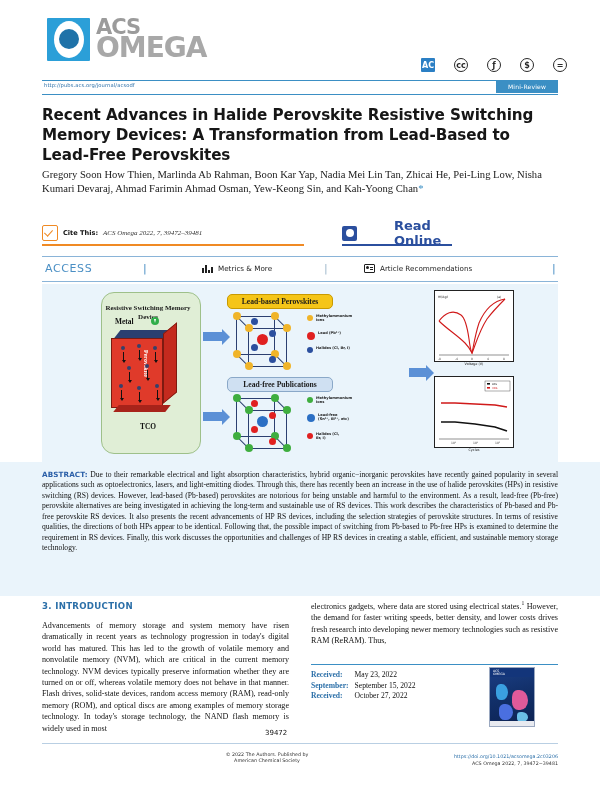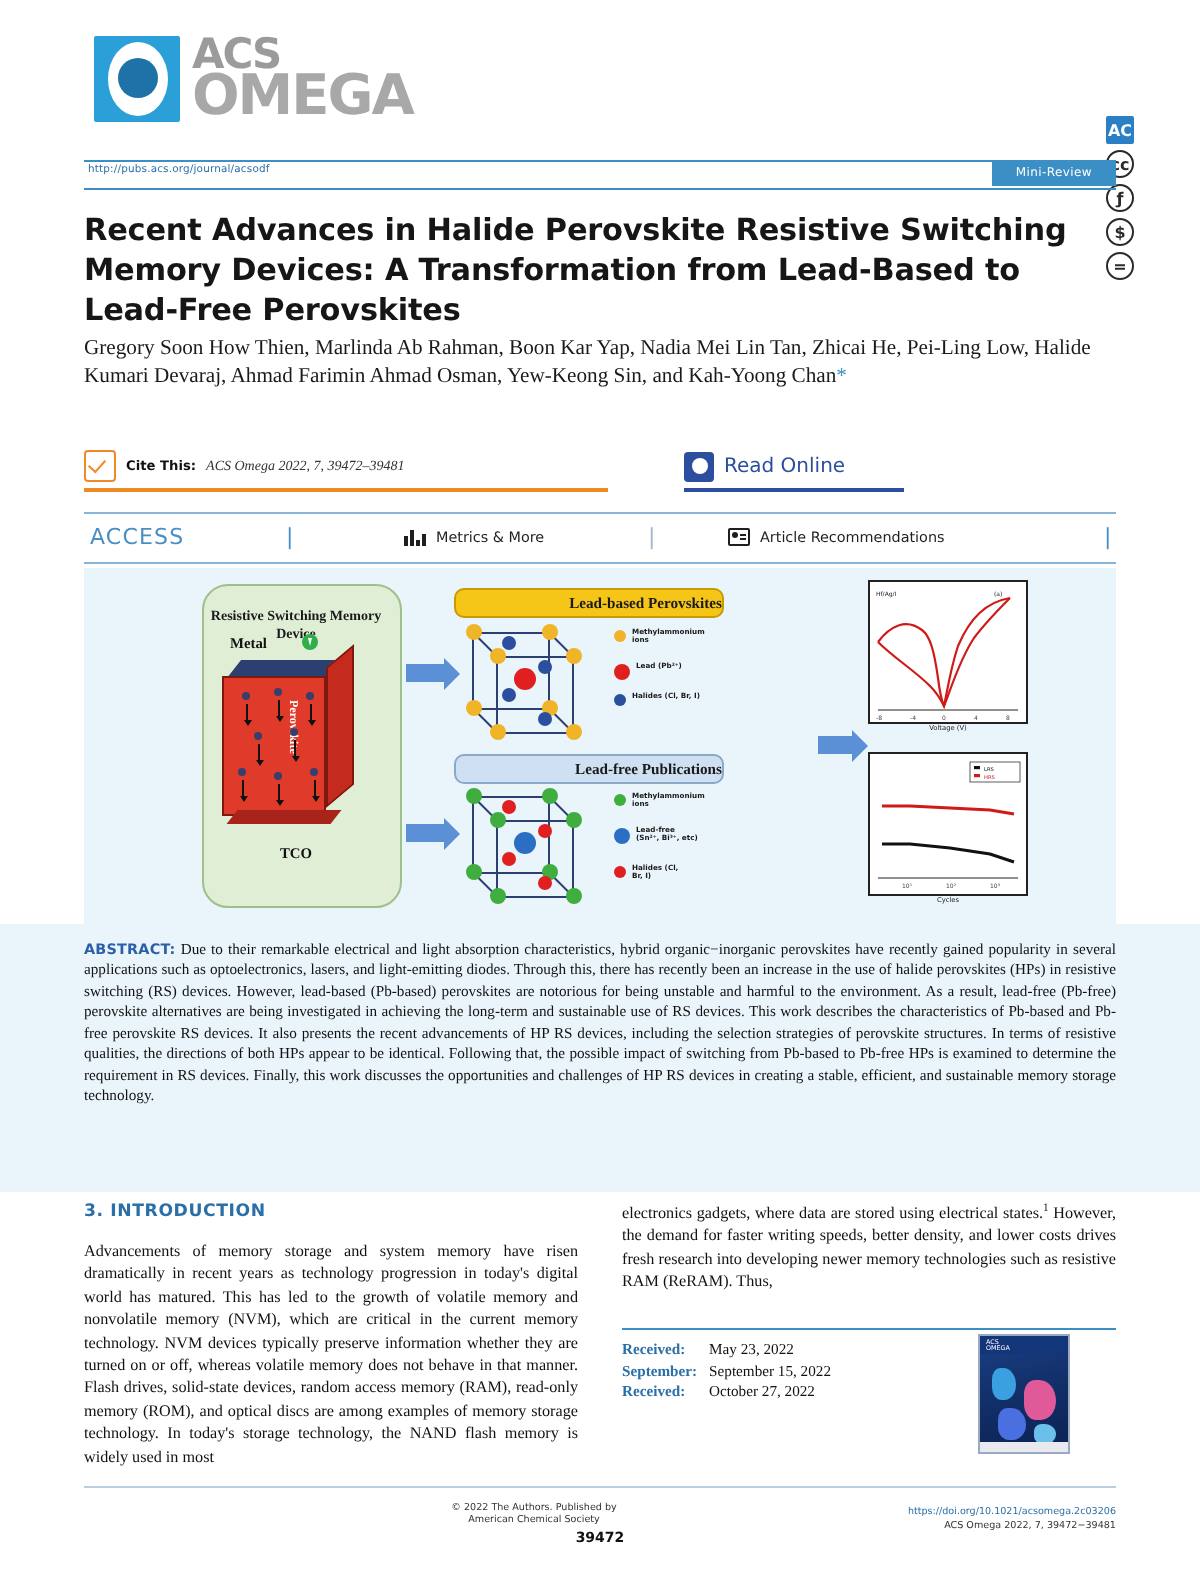--- a/index.html
+++ b/index.html
@@ -66,22 +66,21 @@
     color: #9b9b9b;
     letter-spacing: -1px;
   }
   .acs-word-acs { font-size: 21px; display:block; }
   .acs-word-omega { font-size: 28px; display:block; color: #a8a8a8; }
 
   .badges {
     position: absolute;
     right: 33px; top: 58px;
     display: flex;
-    gap: 3px;
-    flex-direction: column;
+    gap: 19px;
   }
   .badge-ac {
     width: 14px; height: 14px;
     background: #2b7fc4;
     color: #fff;
     font-family: "DejaVu Sans", sans-serif;
     font-size: 8px;
     font-weight: bold;
     display: flex;
     align-items: center;
@@ -218,23 +217,24 @@
   .read-icon::after {
     content: "";
     position: absolute;
     left: 3.5px; top: 3.5px;
     width: 8px; height: 8px;
     border-radius: 50%;
     background: #fff;
   }
   .read-label {
     font-family: "DejaVu Sans", sans-serif;
-    font-size: 10px;
-    font-weight: normal;
+    font-size: 13px;
+    font-weight: bold;
     color: #2b4f9e;
+    margin-left: 32px;
   }
 
   .access-row {
     position: absolute;
     left: 42px; top: 256px;
     width: 516px;
     height: 24px;
     border-top: 1px solid #8ab4d8;
     border-bottom: 1px solid #8ab4d8;
   }
@@ -430,27 +430,26 @@
     left: -1.5px; bottom: -3px;
     width: 0; height: 0;
     border-left: 2px solid transparent;
     border-right: 2px solid transparent;
     border-top: 3.5px solid #111;
   }
 
   .pill {
     position: absolute;
     border-radius: 5px;
-    text-align: right;
+    text-align: center;
     font-family: "Liberation Serif", serif;
     font-weight: bold;
     font-size: 7.6px;
     line-height: 13px;
     color: #1a1a1a;
-    padding-left: 29px;
   }
   .pill-lead {
     left: 128px; top: 10px;
     width: 104px; height: 13px;
     background: #f5c518;
     border: 1px solid #c99a00;
   }
   .pill-free {
     left: 128px; top: 93px;
     width: 104px; height: 13px;
@@ -670,25 +669,25 @@
     left: 192px; top: 752px;
     width: 150px;
     text-align: center;
     font-family: "DejaVu Sans", sans-serif;
     font-size: 4.8px;
     line-height: 6.4px;
     color: #333;
   }
   .page-num {
     position: absolute;
-    left: 265px; top: 765px;
+    left: 265px; top: 729px;
     width: 70px;
-    text-align: center;
-    font-family: "DejaVu Sans", sans-serif;
-    font-weight: bold;
+    text-align: left;
+    font-family: "DejaVu Sans", sans-serif;
+    font-weight: normal;
     font-size: 7px;
     color: #111;
   }
   .doi-block {
     position: absolute;
     right: 42px; top: 754px;
     text-align: right;
     font-family: "DejaVu Sans", sans-serif;
     font-size: 4.8px;
     line-height: 6.6px;
@@ -718,21 +717,21 @@
       <div class="badge-cc">$</div>
       <div class="badge-cc">=</div>
     </div>
 
     <div class="journal-bar"></div>
     <div class="journal-url">http://pubs.acs.org/journal/acsodf</div>
     <div class="doctype-tag">Mini-Review</div>
   </div>
 
   <div class="title">Recent Advances in Halide Perovskite Resistive Switching Memory Devices: A Transformation from Lead-Based to Lead-Free Perovskites</div>
-  <div class="authors"><span>Gregory Soon How Thien, Marlinda Ab Rahman, Boon Kar Yap, Nadia Mei Lin Tan, Zhicai He, Pei-Ling Low, Halide Kumari Devaraj, Ahmad Farimin Ahmad Osman, Yew-Keong Sin, and Kah-Yoong Chan</span><span class="star">*</span></div>
+  <div class="authors"><span>Gregory Soon How Thien, Marlinda Ab Rahman, Boon Kar Yap, Nadia Mei Lin Tan, Zhicai He, Pei-Ling Low, Nisha Kumari Devaraj, Ahmad Farimin Ahmad Osman, Yew-Keong Sin, and Kah-Yoong Chan</span><span class="star">*</span></div>
 
   <div class="cite-row">
     <div class="cite-box">
       <div class="cite-check"></div>
       <span class="cite-label">Cite This:</span>
       <span class="cite-value">ACS Omega 2022, 7, 39472–39481</span>
     </div>
     <div class="read-box">
       <div class="read-icon"></div>
       <span class="read-label">Read Online</span>

